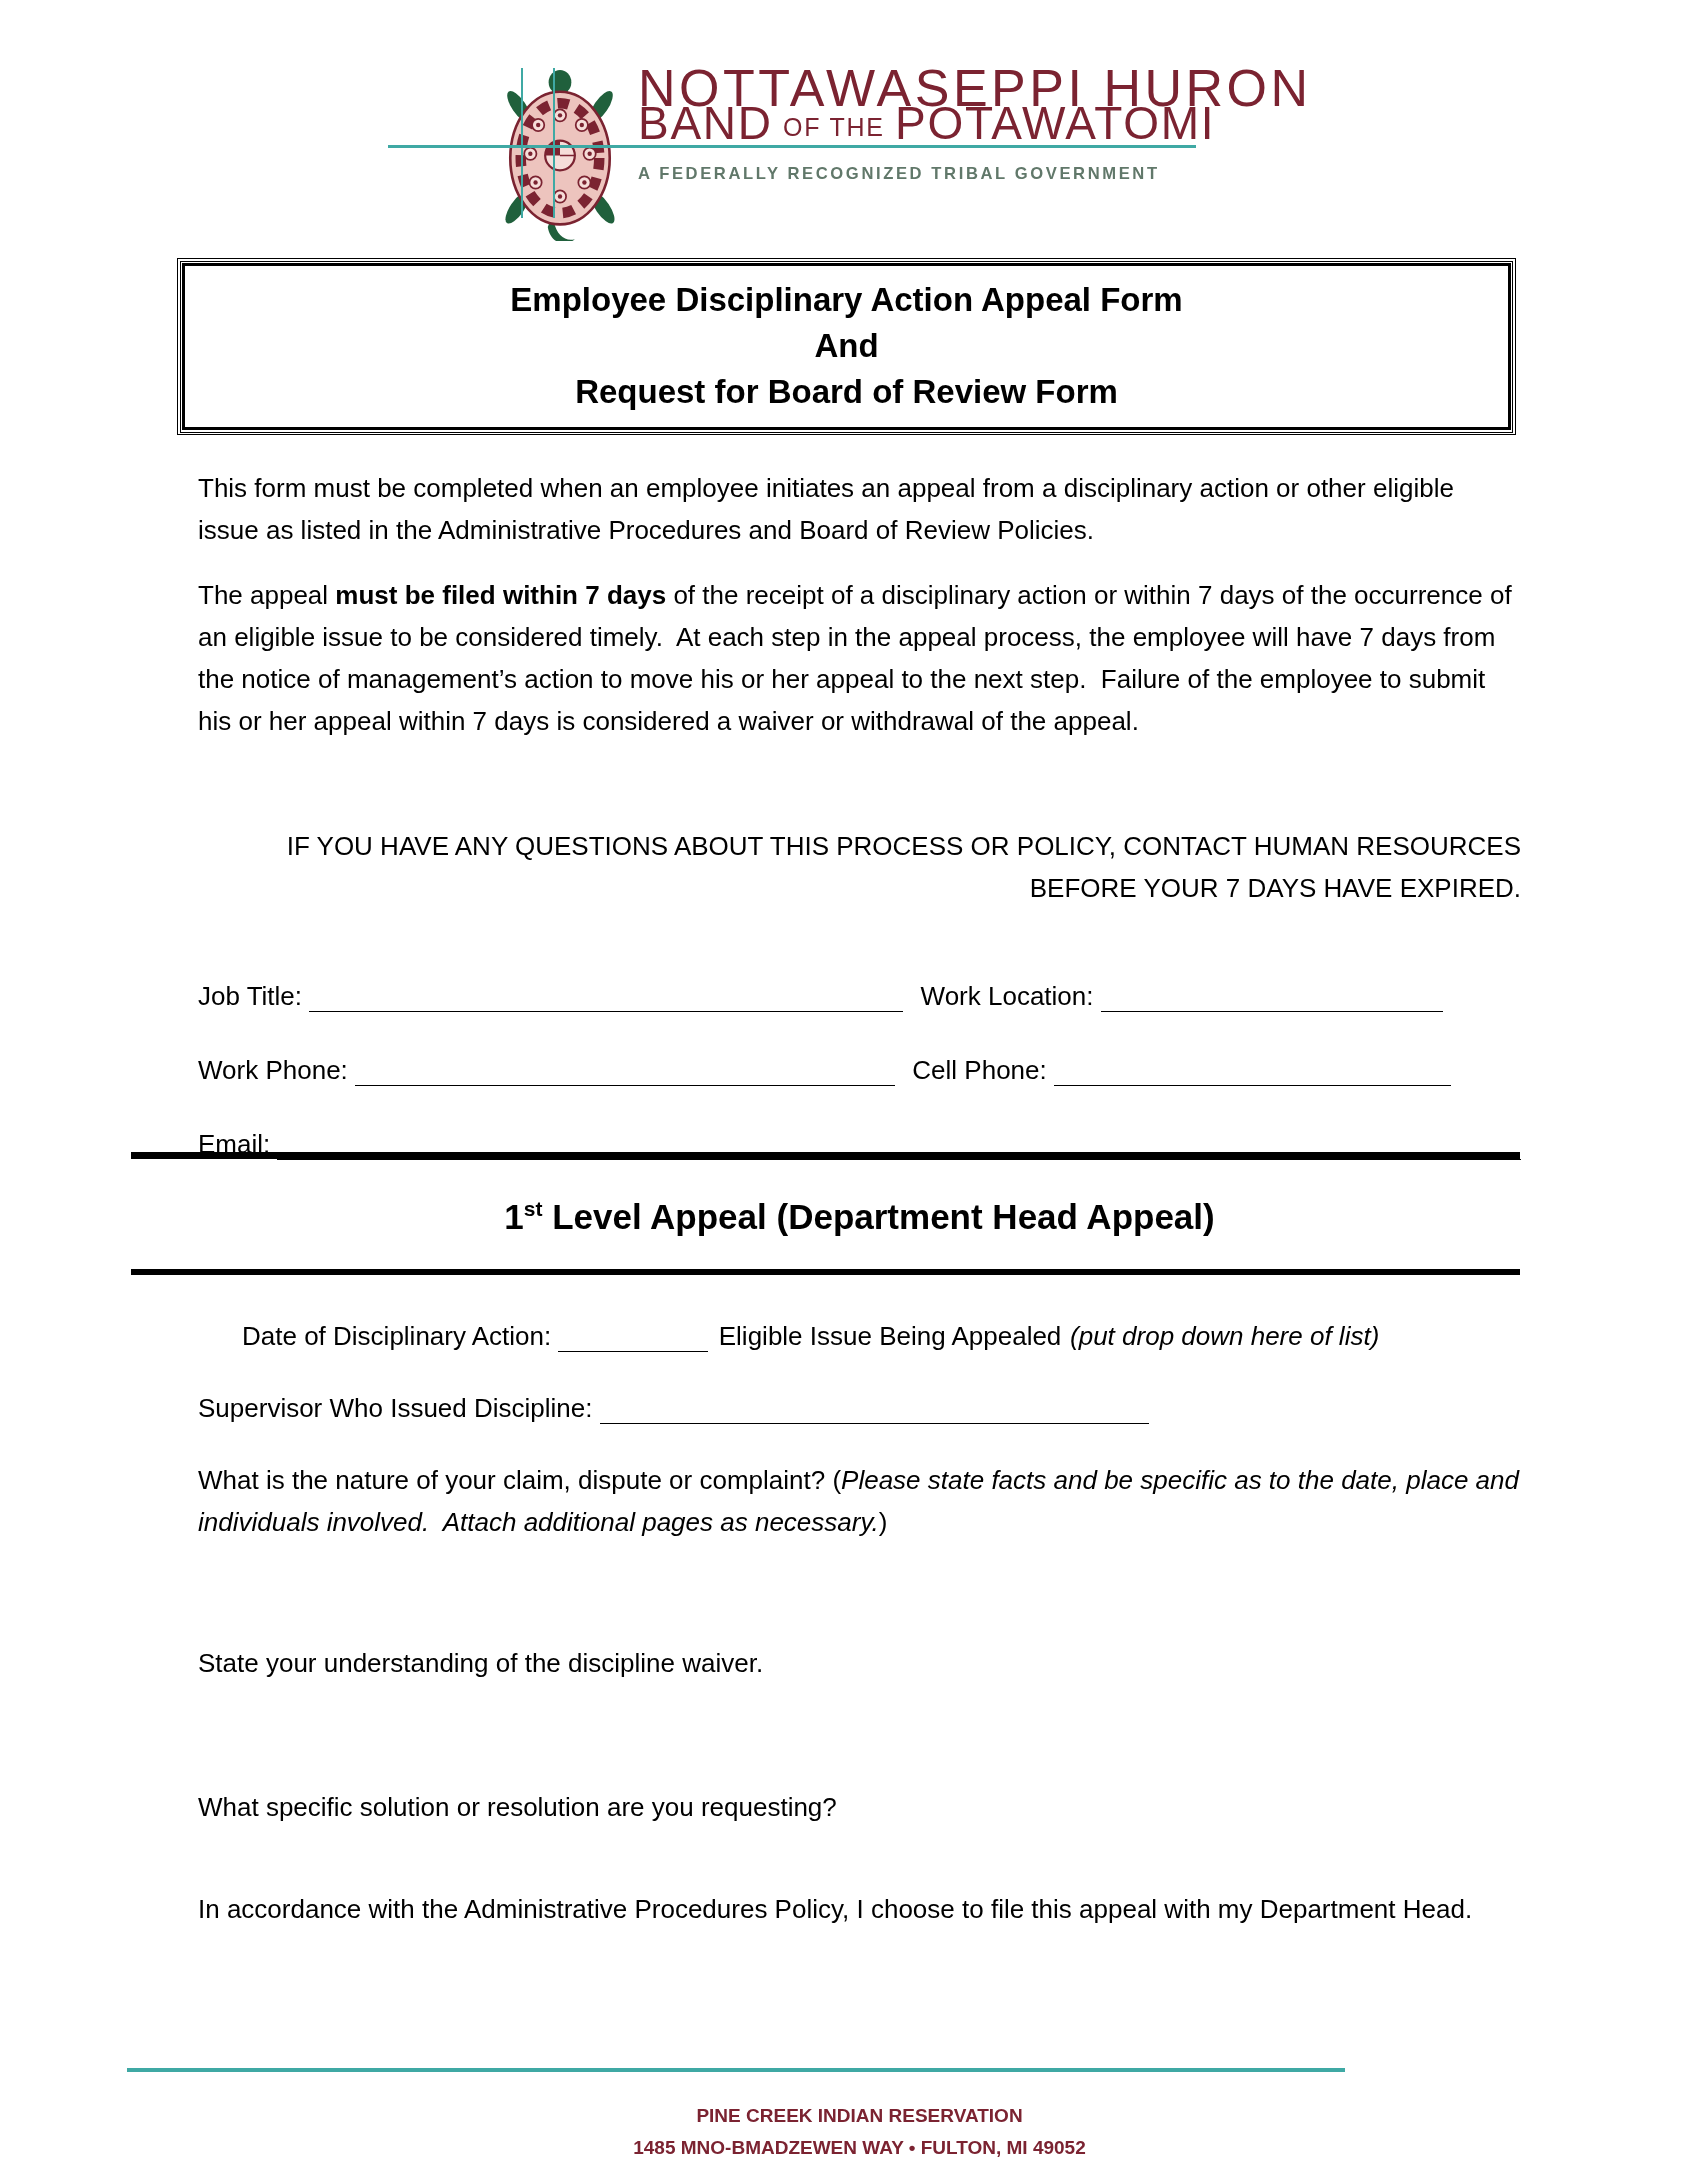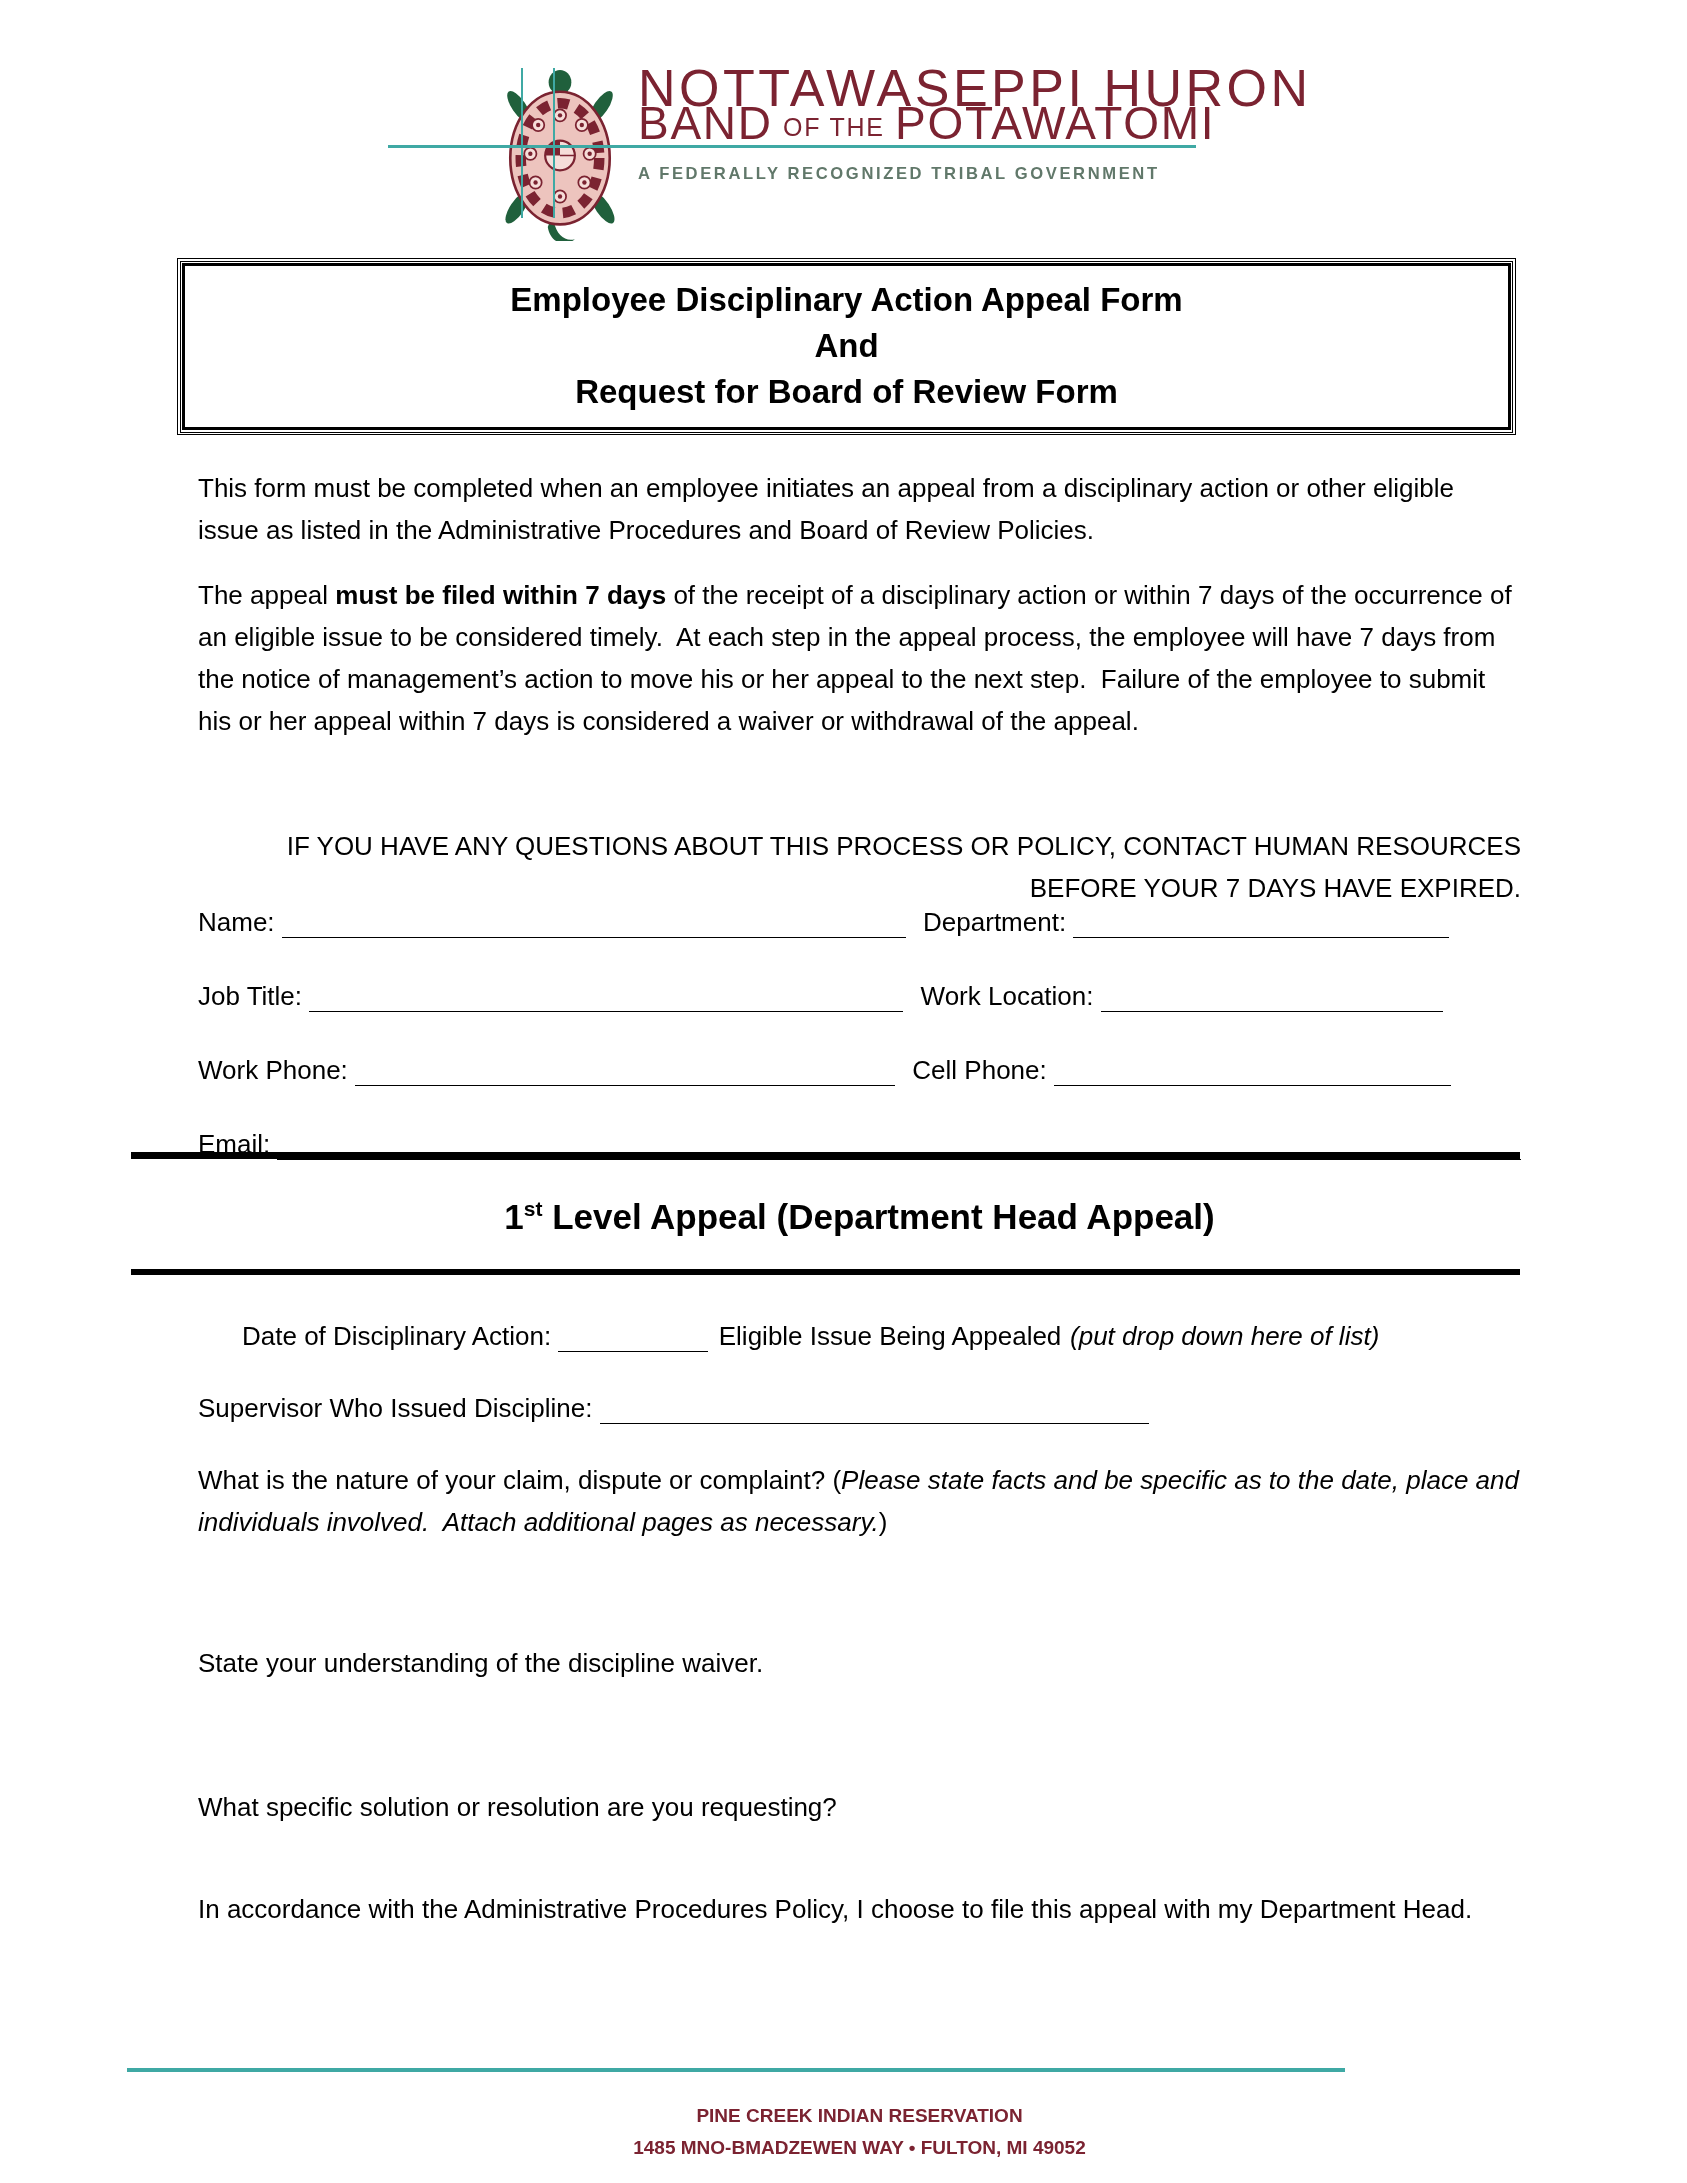--- a/index.html
+++ b/index.html
@@ -139,26 +139,20 @@
         <div class="title-line">And</div>
         <div class="title-line">Request for Board of Review Form</div>
       </div>
     </div>
   </div>
 
   <div class="para p1">This form must be completed when an employee initiates an appeal from a disciplinary action or other eligible issue as listed in the Administrative Procedures and Board of Review Policies.</div>
   <div class="para p2"><span>The appeal </span><span class="b">must be filed within 7 days</span><span> of the receipt of a disciplinary action or within 7 days of the occurrence of an eligible issue to be considered timely.  At each step in the appeal process, the employee will have 7 days from the notice of management’s action to move his or her appeal to the next step.  Failure of the employee to submit his or her appeal within 7 days is considered a waiver or withdrawal of the appeal.</span></div>
   <div class="para notice">IF YOU HAVE ANY QUESTIONS ABOUT THIS PROCESS OR POLICY, CONTACT HUMAN RESOURCES BEFORE YOUR 7 DAYS HAVE EXPIRED.</div>
 
-  <div class="frow row-name">
-    <span class="lbl">Name:</span>
-    <span class="blank bl-name1"></span>
-    <span class="lbl col2">Department:</span>
-    <span class="blank bl-name2"></span>
-  </div>
   <div class="frow row-job">
     <span class="lbl">Job Title:</span>
     <span class="blank bl-job1"></span>
     <span class="lbl col2">Work Location:</span>
     <span class="blank bl-job2"></span>
   </div>
   <div class="frow row-phone">
     <span class="lbl">Work Phone:</span>
     <span class="blank bl-phone1"></span>
     <span class="lbl col2">Cell Phone:</span>

